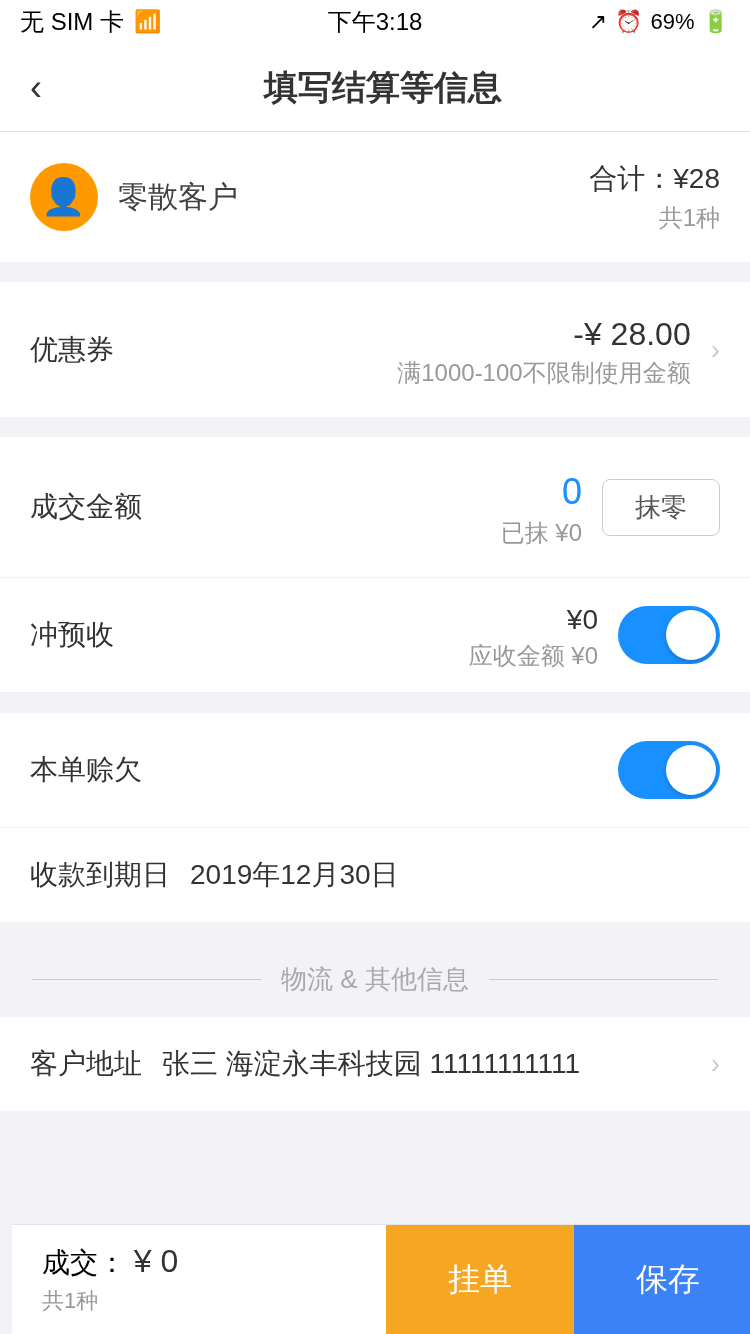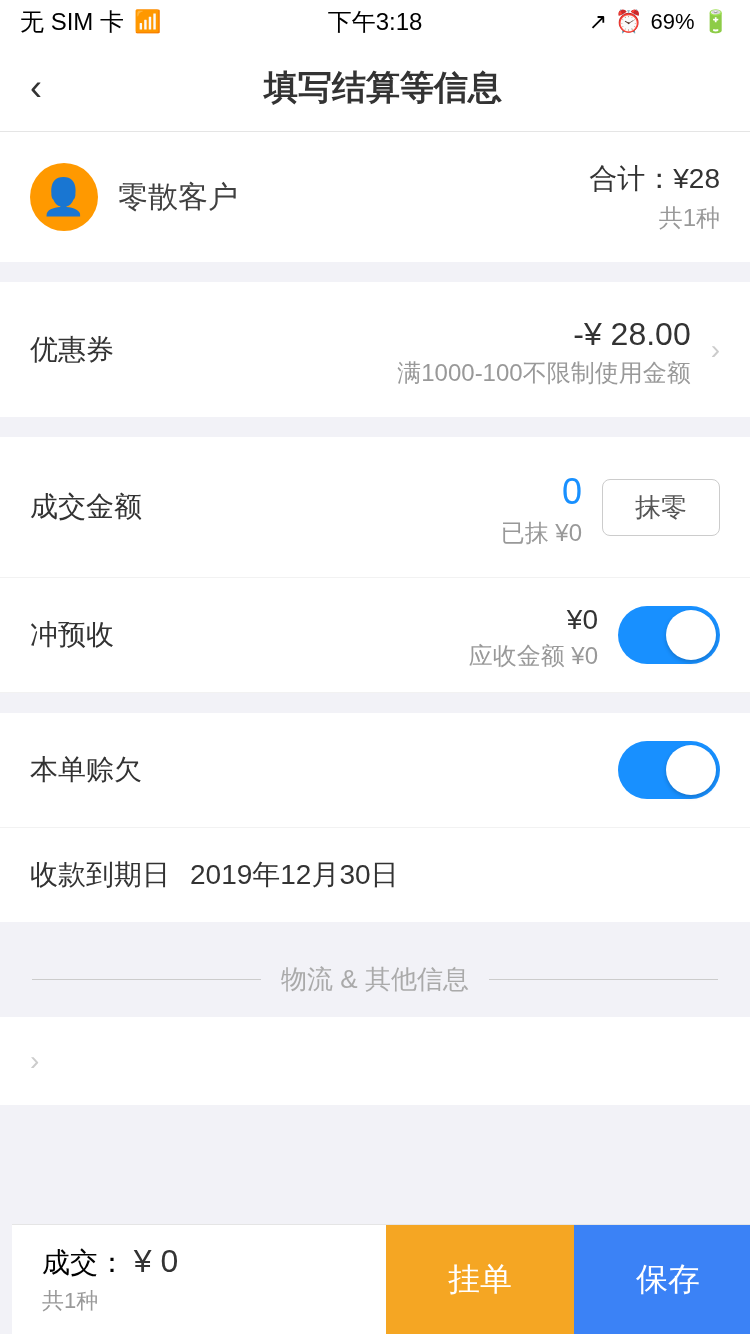--- a/index.html
+++ b/index.html
@@ -394,20 +394,24 @@
   </div>
 
   <div class="divider-label">
     <div class="divider-line"></div>
     <span>物流 &amp; 其他信息</span>
     <div class="divider-line"></div>
   </div>
 
   <div class="card">
     <div class="address-row">
+      <div class="address-content">
+        <span class="address-label">客户地址</span>
+        <span class="address-value">张三 海淀永丰科技园 11111111111</span>
+      </div>
       <span class="chevron">›</span>
     </div>
   </div>
 
 </div>
 
 <div class="bottom-bar">
   <div class="bottom-summary">
     <div>
       <span>成交：</span>

